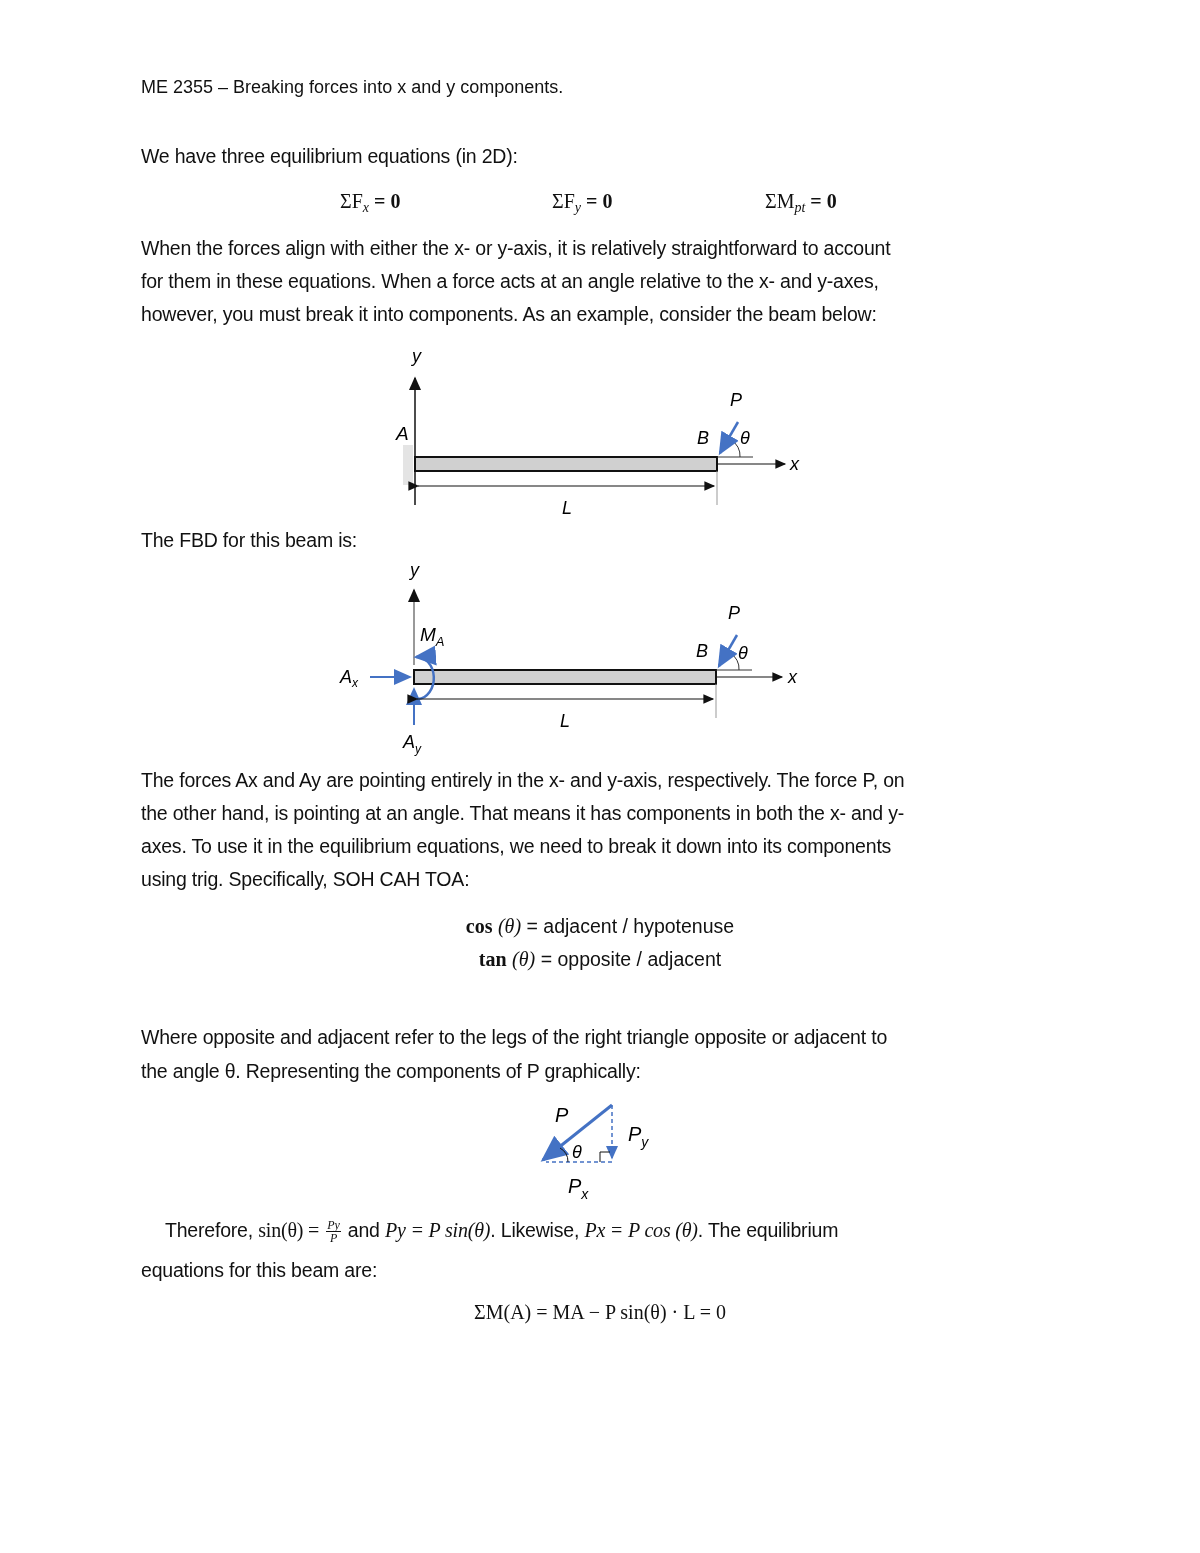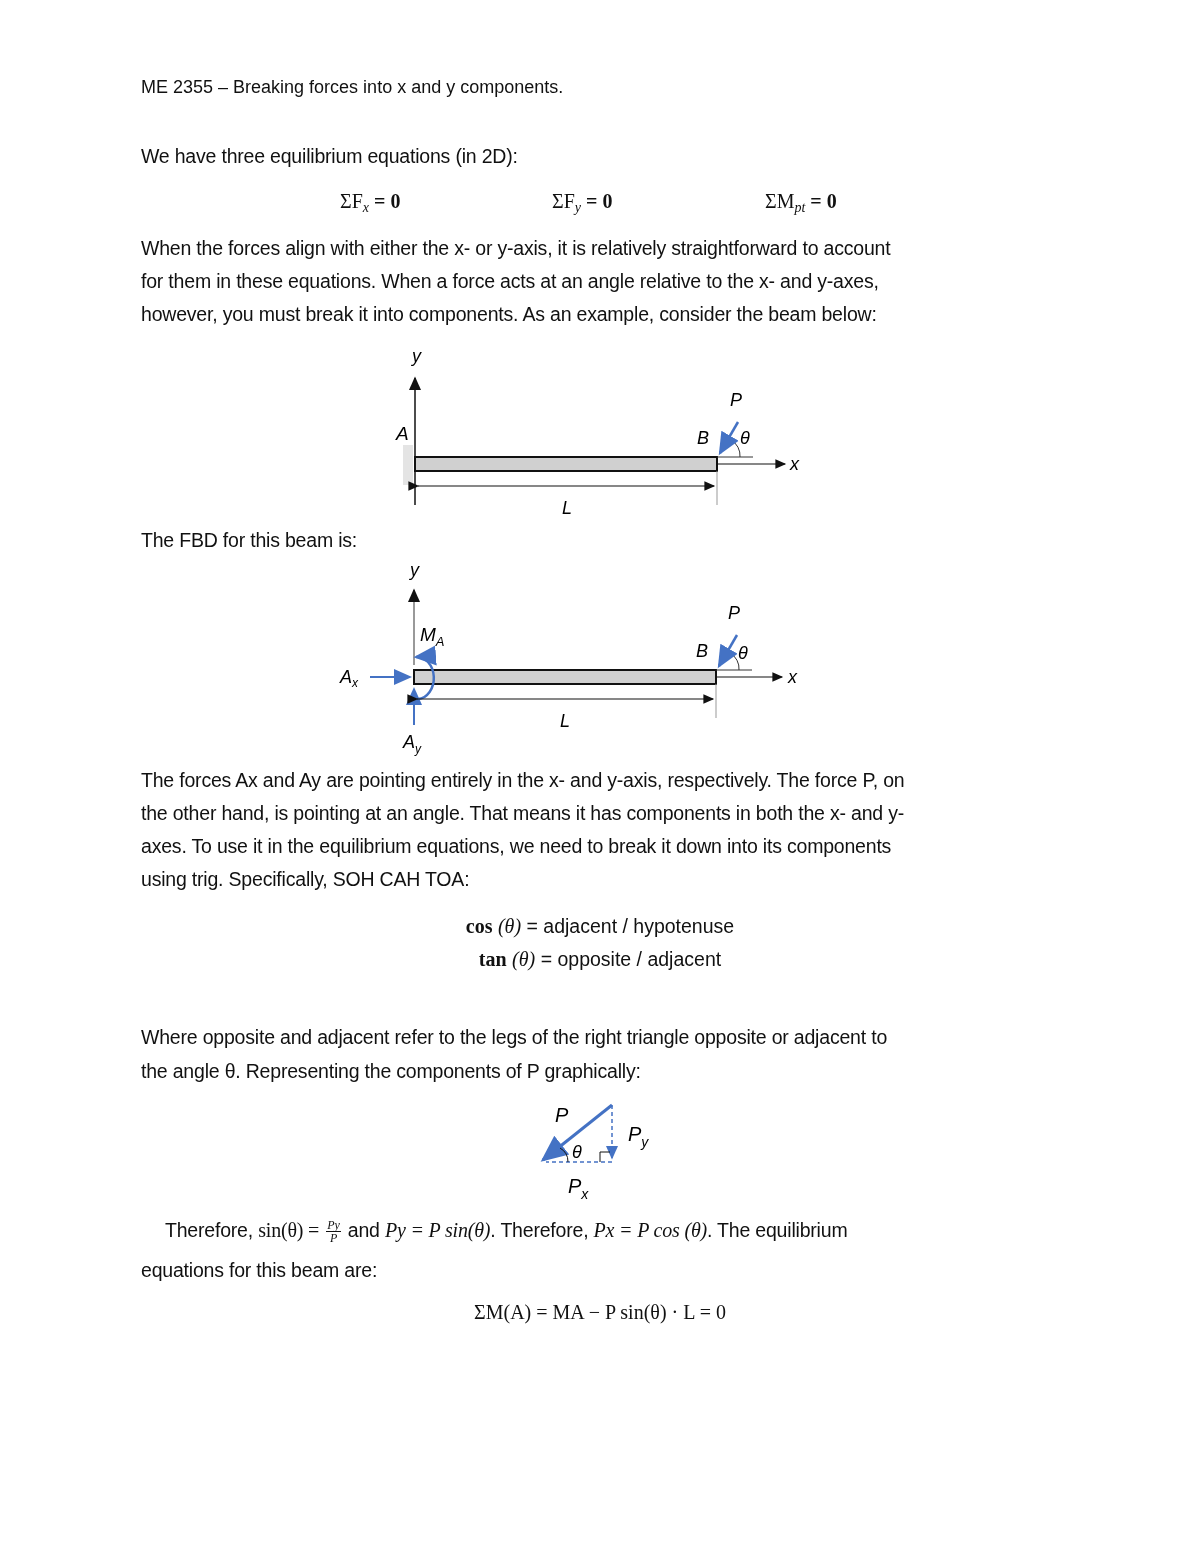--- a/index.html
+++ b/index.html
@@ -138,19 +138,19 @@
   <path d="M80,72 L80,62 L90,62" fill="none" stroke="#111" stroke-width="1"></path>
   <path d="M40,58 A 16 16 0 0 1 48,72" fill="none" stroke="#111" stroke-width="1"></path>
   <text x="35" y="32" font-size="20">P</text>
   <text x="52" y="68" font-size="18" font-family="Liberation Serif, serif">θ</text>
   <text x="108" y="51" font-size="20">P<tspan font-size="14" dy="6">y</tspan></text>
   <text x="48" y="103" font-size="20">P<tspan font-size="14" dy="6">x</tspan></text>
 </svg>
 
 <div class="abs txt" style="left:141px; top:1214px;margin-left:24px;">
   <span>Therefore, </span><span class="math">sin(θ) =</span>
-  <span class="frac math mi"><span class="num">Py</span><span class="den">P</span></span><span> and </span><span class="math mi">Py = P sin(θ)</span><span>. Therefore, </span><span class="math mi">Px = P cos (θ)</span><span>. The equilibrium</span>
+  <span class="frac math mi"><span class="num">Py</span><span class="den">P</span></span><span> and </span><span class="math mi">Py = P sin(θ)</span><span>. Likewise, </span><span class="math mi">Px = P cos (θ)</span><span>. The equilibrium</span>
 </div>
 <div class="abs txt" style="left:141px; top:1254px;">equations for this beam are:</div>
 
 <div class="abs math center" style="left:300px; width:600px; top:1290px; line-height:44px; font-size:20px;">
   <div>ΣM(A) = MA − P sin(θ) · L = 0</div>
 </div>
 
 </body></html>

